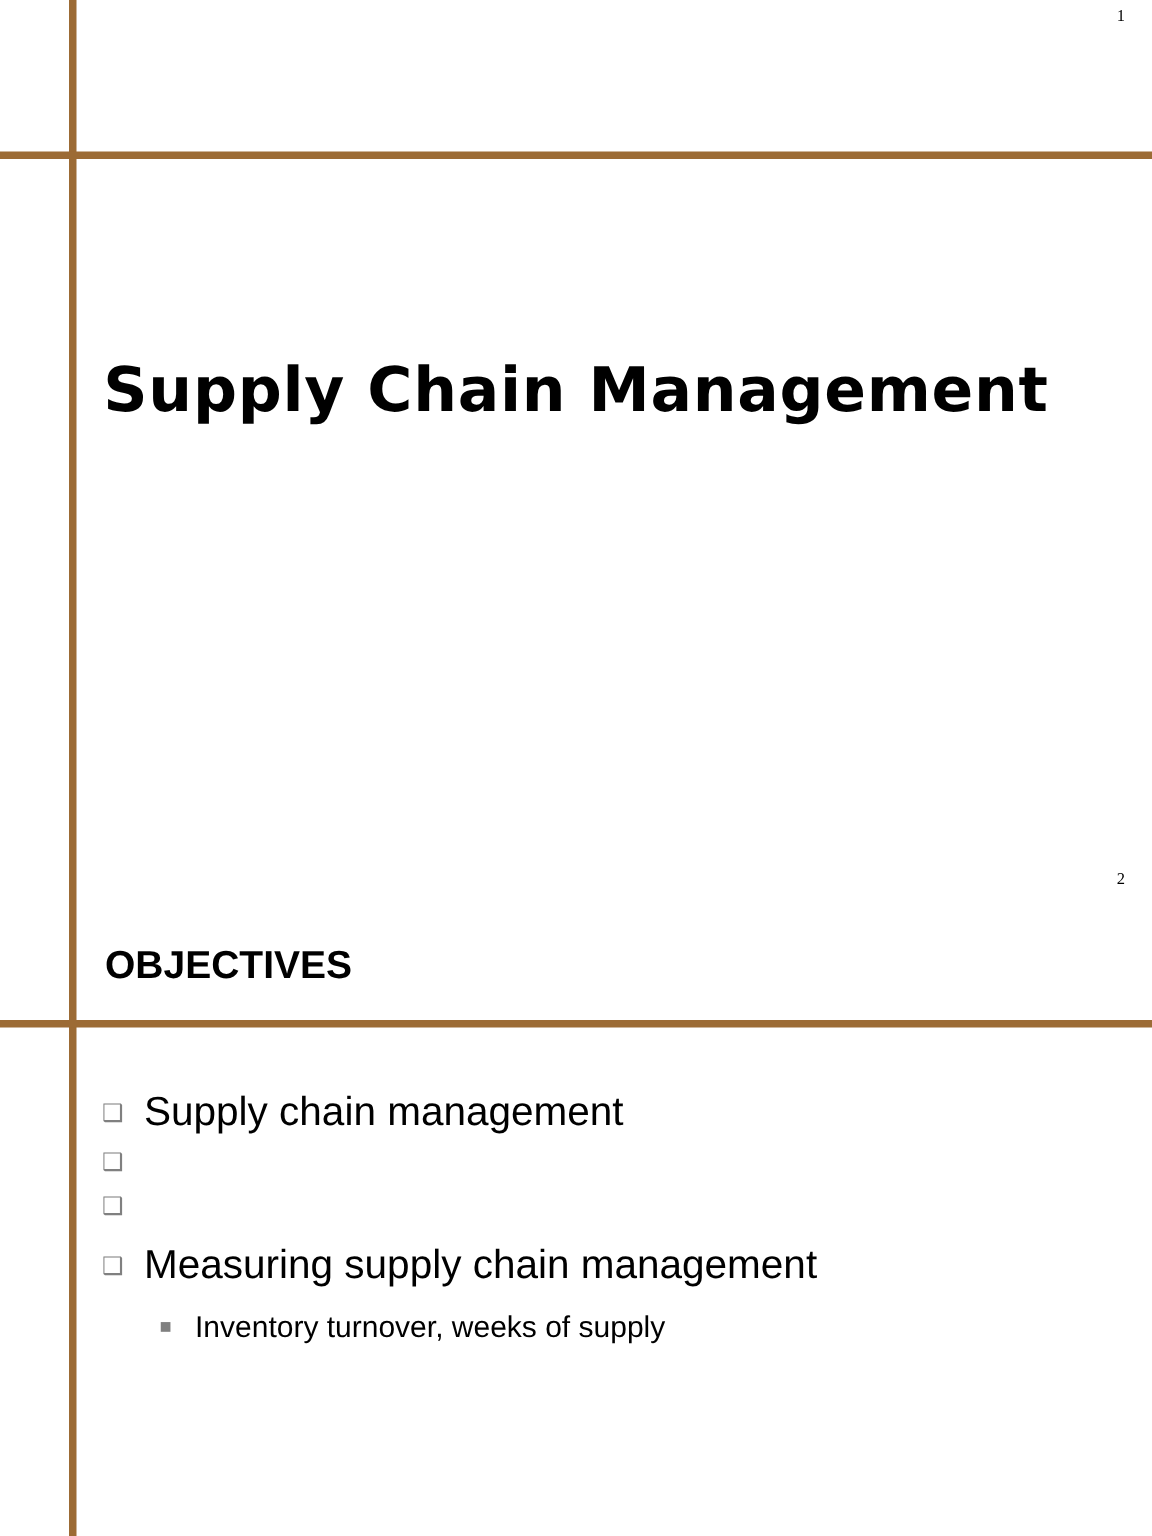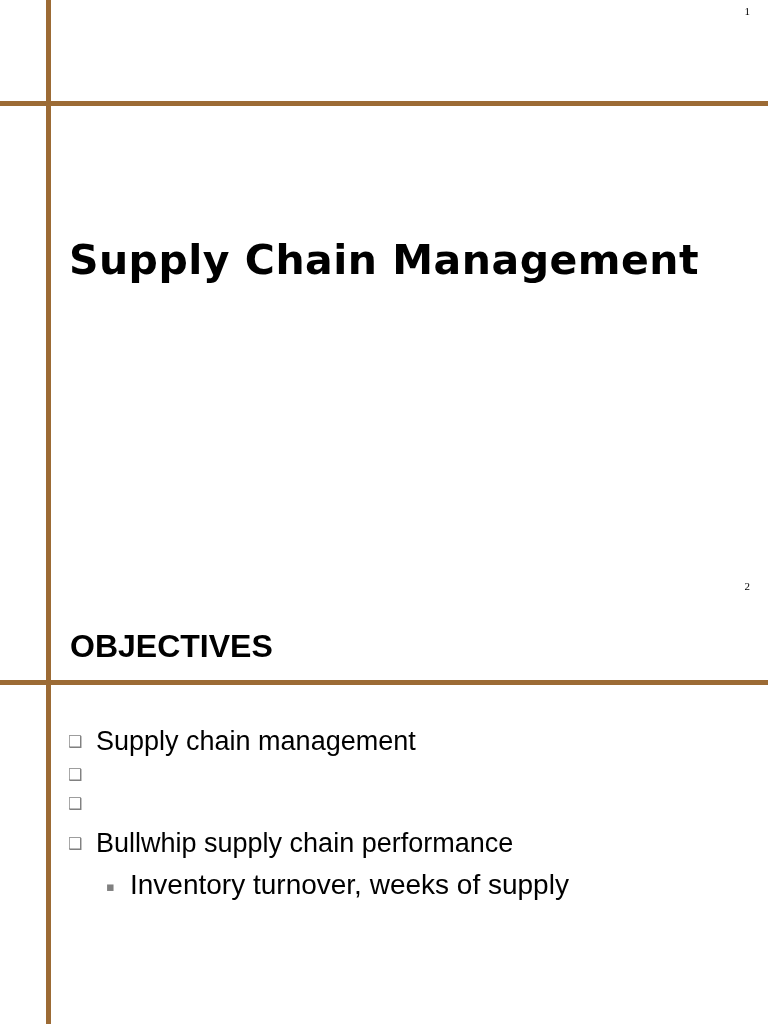--- a/index.html
+++ b/index.html
@@ -102,21 +102,21 @@
     top: 14px;
     font-size: 11px;
     line-height: 13px;
     color: #000;
     font-family: "Liberation Serif", serif;
   }
   .s2-title {
     position: absolute;
     left: 70px;
     top: 62px;
-    font-size: 32px;
+    font-size: 26px;
     font-weight: bold;
     color: #000000;
     font-family: "Liberation Sans", sans-serif;
   }
 
   .s2-body {
     position: absolute;
     left: 68px;
     top: 160px;
     width: 700px;
@@ -151,21 +151,21 @@
     width: 24px;
     flex: 0 0 24px;
     font-size: 13px;
     line-height: 1;
     color: #808080;
     font-family: "DejaVu Sans", sans-serif;
     position: relative;
     top: -3px;
   }
   .bullet-l2 .txt {
-    font-size: 28px;
+    font-size: 20px;
     line-height: 26px;
     color: #000000;
   }
 </style>
 </head>
 <body>
 
 <div class="page">
 
   <div class="slide1">
@@ -191,21 +191,21 @@
       <div class="bullet-l1">
         <span class="marker">❑</span>
       </div>
 
       <div class="bullet-l1">
         <span class="marker">❑</span>
       </div>
 
       <div class="bullet-l1">
         <span class="marker">❑</span>
-        <span class="txt">Bullwhip supply chain performance</span>
+        <span class="txt">Measuring supply chain management</span>
       </div>
 
       <div class="bullet-l2">
         <span class="marker">▪</span>
         <span class="txt">Inventory turnover, weeks of supply</span>
       </div>
 
     </div>
   </div>
 

